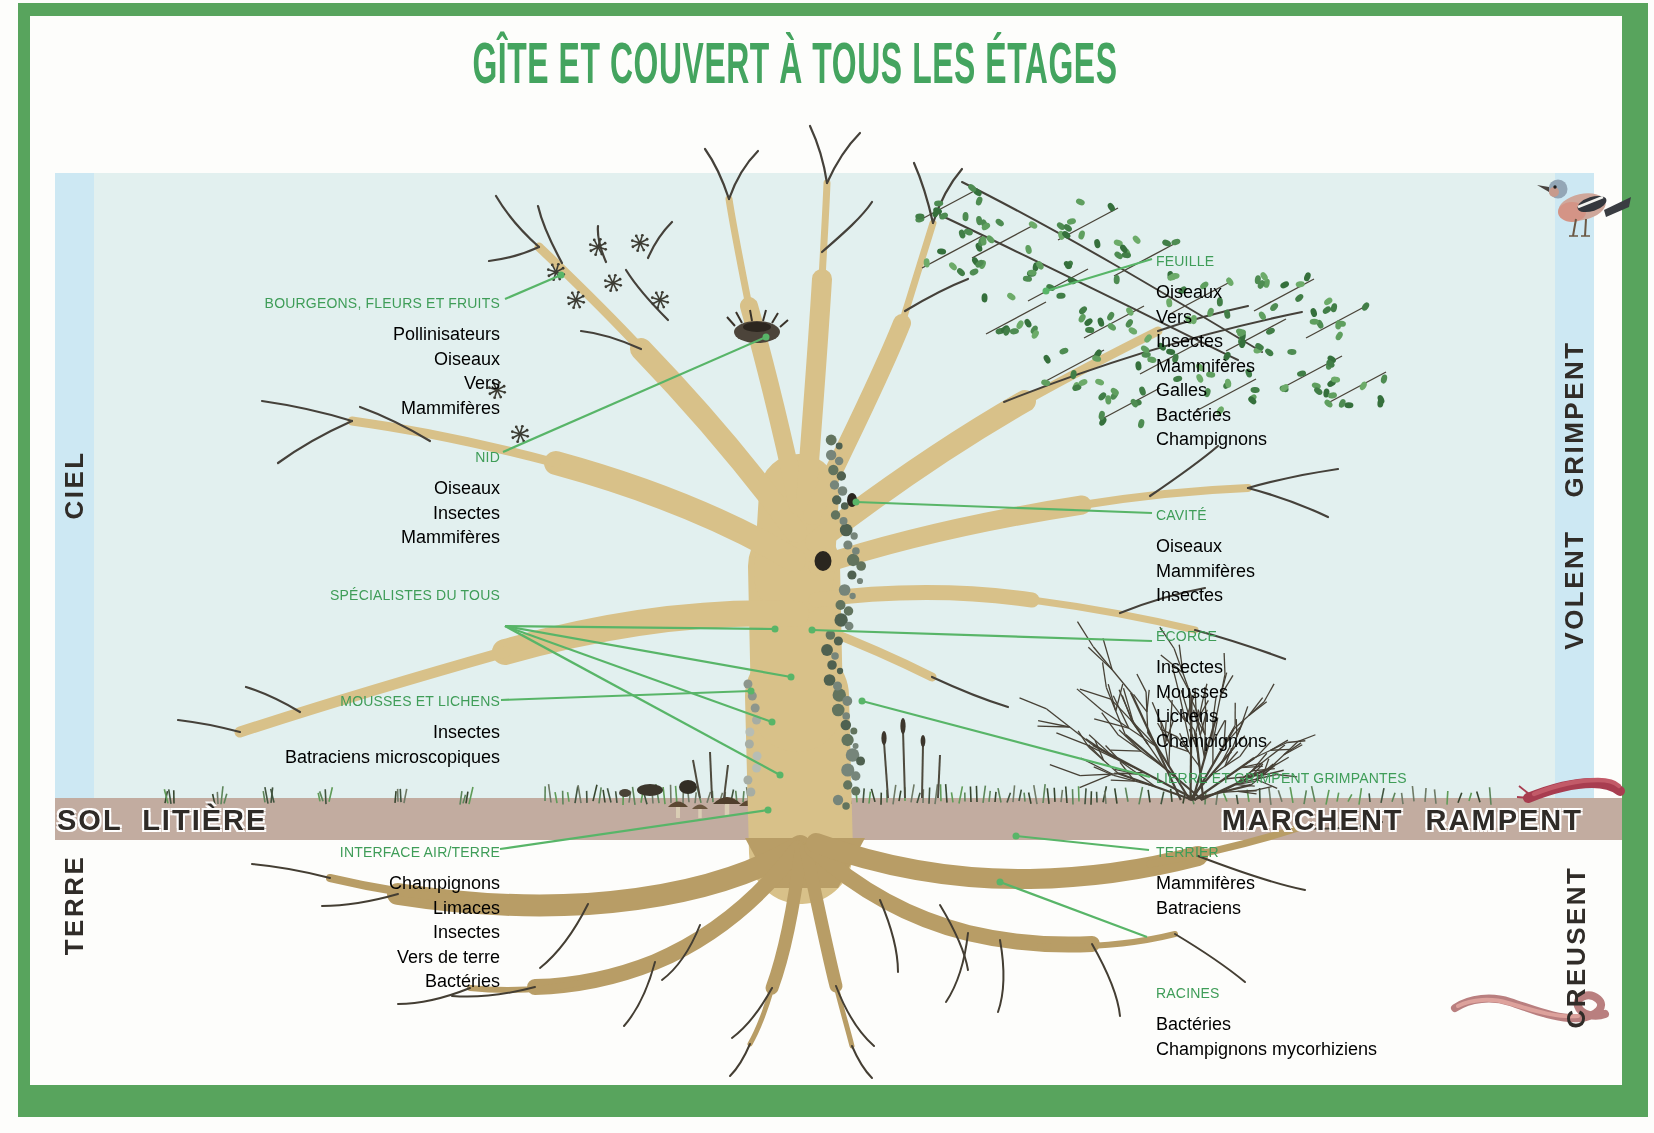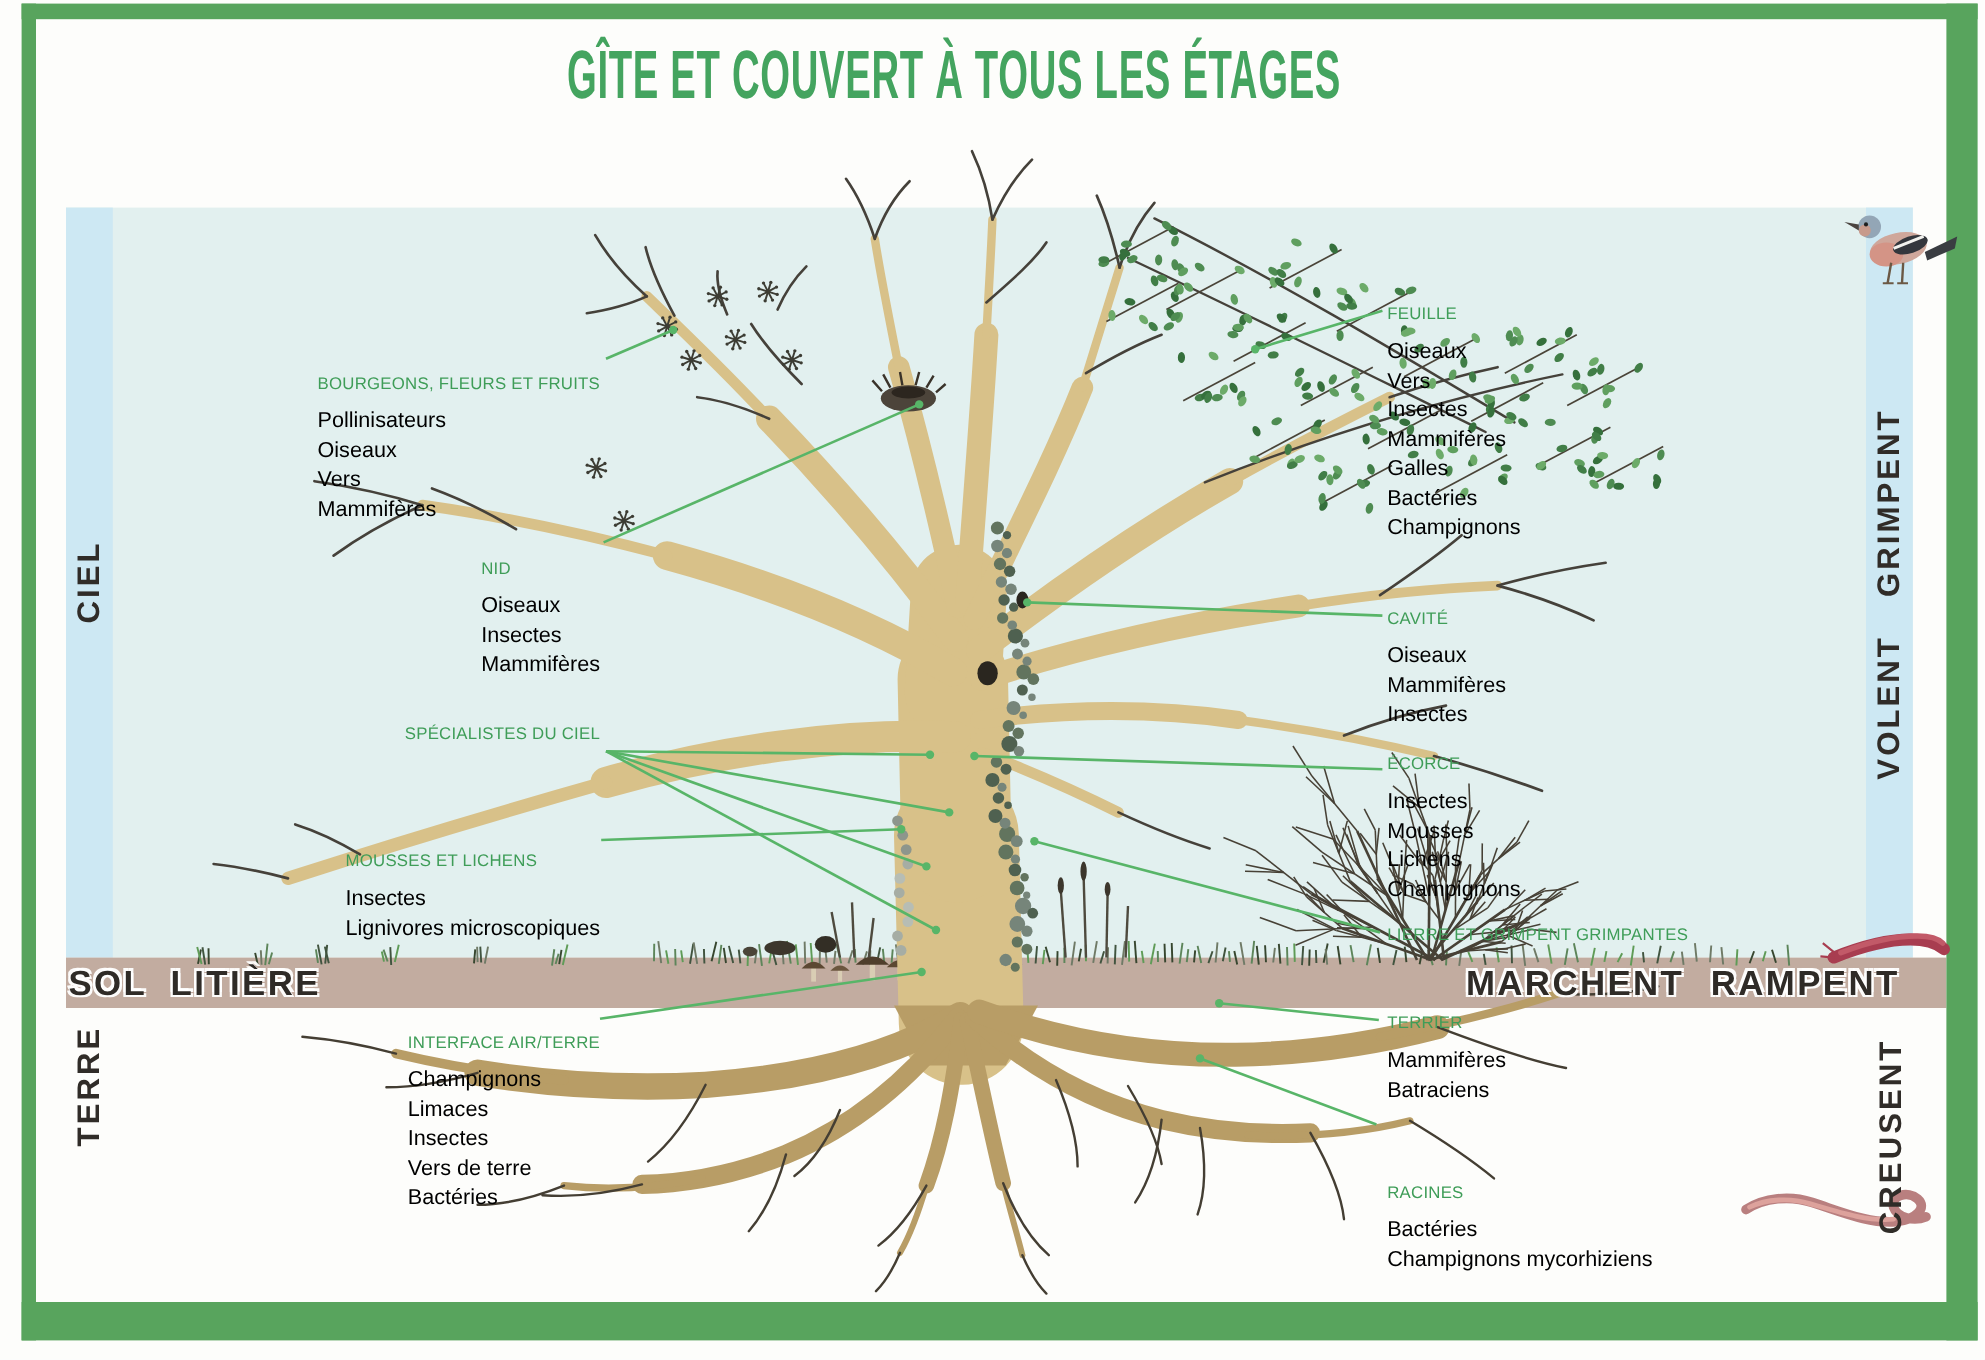--- a/index.html
+++ b/index.html
@@ -11,21 +11,21 @@
   .sky{position:absolute;left:55px;top:173px;width:1539px;height:625px;background:#e2f0ef;}
   .strip{position:absolute;top:173px;width:39px;height:625px;background:#cde8f3;}
   .band{position:absolute;left:55px;top:798px;width:1567px;height:42px;background:#c2aca0;}
   svg.scene{position:absolute;left:0;top:0;}
   
   .title{position:absolute;left:0;top:30px;width:1590px;text-align:center;
          font-size:57px;font-weight:700;color:#44a45f;letter-spacing:1px;
          transform:scaleX(.56);}
   
   .lbl{position:absolute;}
-  .lbl.left{right:1154px;margin-top:16px;}
+  .lbl.left{right:1154px;text-align:right;}
   .lbl.right{left:1156px;text-align:left;}
   .lbl .h{font-size:14px;line-height:26px;color:#3f9d58;letter-spacing:.2px;white-space:nowrap;}
   .lbl .items{margin-top:6px;}
   .lbl .items div{font-size:18px;line-height:24.5px;color:#000000;white-space:nowrap;}
   
   .bandtext{position:absolute;font-size:29px;font-weight:700;color:#2f2b27;letter-spacing:2px;
             word-spacing:12px;white-space:nowrap;
             text-shadow:2px 2px 0 rgba(255,255,255,.95),-2px -2px 0 rgba(255,255,255,.95),
                         2px -2px 0 rgba(255,255,255,.95),-2px 2px 0 rgba(255,255,255,.95);}
   .vtext{position:absolute;font-size:26px;font-weight:700;color:#302c28;letter-spacing:2.5px;
@@ -988,27 +988,27 @@
   </div>
   <div class="lbl left" style="top:444px;">
     <div class="h">NID</div>
     <div class="items">
         <div>Oiseaux</div>
         <div>Insectes</div>
         <div>Mammifères</div>
       </div>
   </div>
   <div class="lbl left" style="top:582px;">
-    <div class="h">SPÉCIALISTES DU CIEL</div>
+    <div class="h">SPÉCIALISTES DU TOUS</div>
   </div>
   <div class="lbl left" style="top:688px;">
     <div class="h">MOUSSES ET LICHENS</div>
     <div class="items">
         <div>Insectes</div>
-        <div>Lignivores microscopiques</div>
+        <div>Batraciens microscopiques</div>
       </div>
   </div>
   <div class="lbl left" style="top:839px;">
     <div class="h">INTERFACE AIR/TERRE</div>
     <div class="items">
         <div>Champignons</div>
         <div>Limaces</div>
         <div>Insectes</div>
         <div>Vers de terre</div>
         <div>Bactéries</div>

